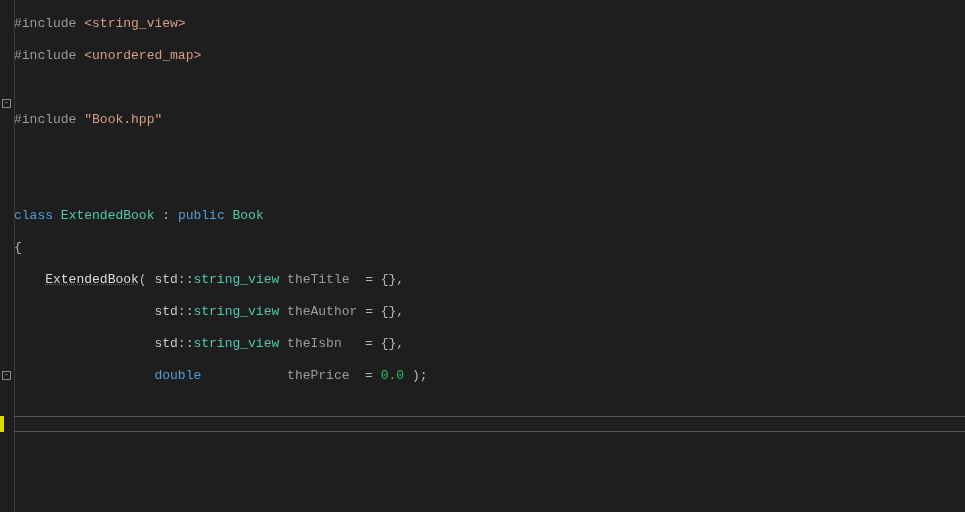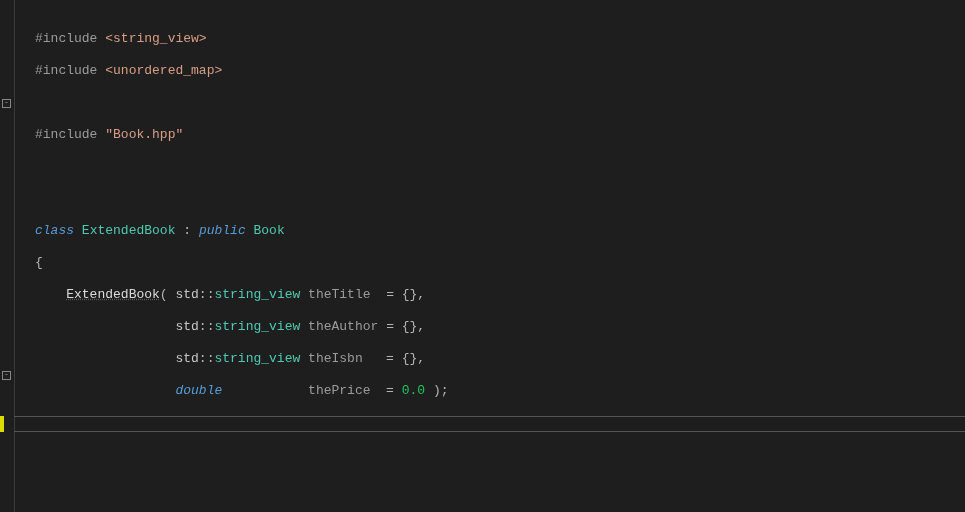--- a/index.html
+++ b/index.html
@@ -30,27 +30,26 @@
     border:1px solid #888;
     color:#888;
     font-size:9px;
     line-height:7px;
     text-align:center;
     cursor:pointer;
     background:#1e1e1e;
   }
   .code {
     flex:1;
-    padding:15px;
+    padding:0;
     white-space:pre;
     position:relative;
-    margin-left:6px;
   }
   .line { height:16px; }
-  .kw   { color:#569cd6;font-style:italic; }       
+  .kw   { color:#569cd6; }       
   .type { color:#4ec9b0; }       
   .pp   { color:#9b9b9b; }       
   .str  { color:#d69d85; }       
   .cmt  { color:#57a64a; }       
   .num  { color:#22c55e; }       
   .id   { color:#c8c8c8; }       
   .punc { color:#b4b4b4; }
   .cls  { color:#4ec9b0; }
   .fnDef{ color:#dcdcdc; }
   .und  { text-decoration:underline; text-decoration-color:#5a5a5a; text-decoration-style:dotted; }

